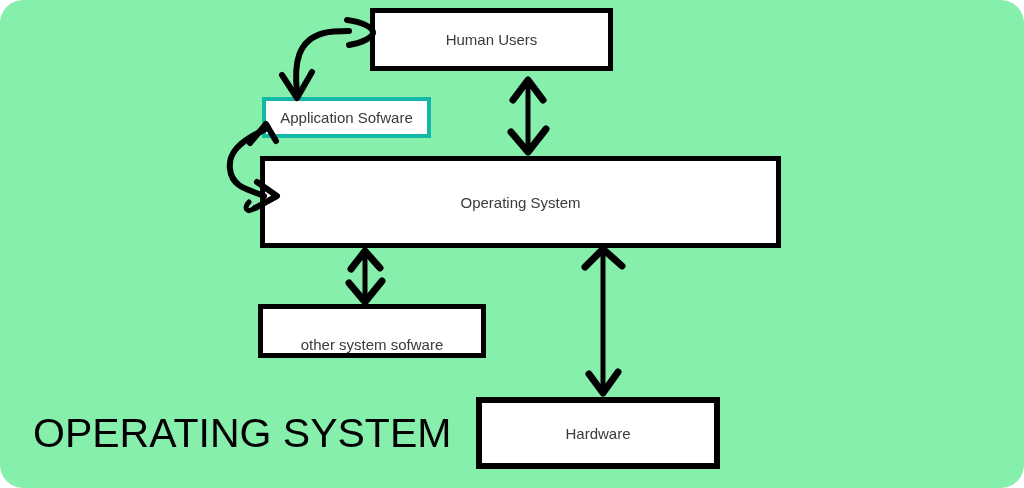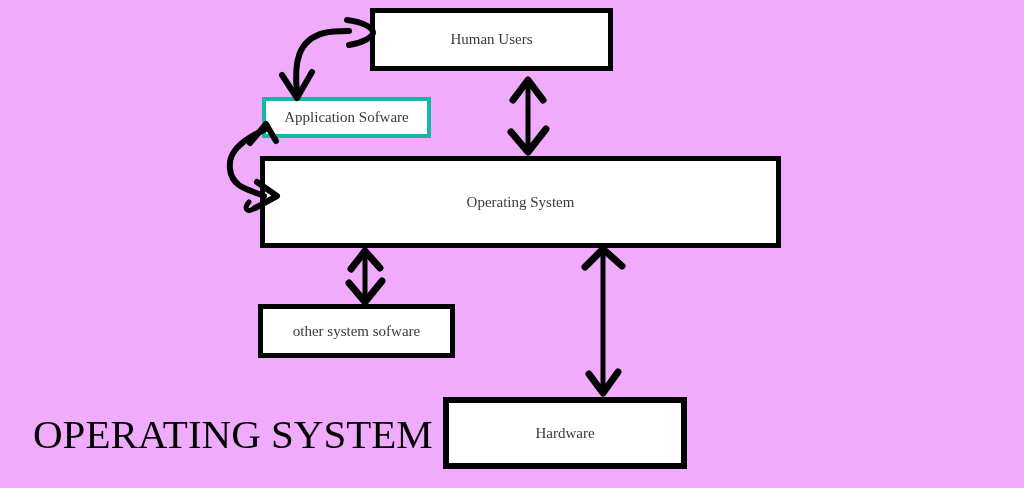--- a/index.html
+++ b/index.html
@@ -1,40 +1,41 @@
 <!DOCTYPE html>
 <html><head>
 <meta charset="utf-8">
 <style>
   html,body{margin:0;padding:0;background:#fff;}
   .canvas{
     position:relative;
     width:1024px;height:488px;
-    background:#f0abfc;
+    background:#86efac;
     overflow:hidden;
-    font-family:Liberation Serif, serif;
+    font-family:Liberation Sans, sans-serif;
+    border-radius:23px;
   }
   .node{
     position:absolute;
     box-sizing:border-box;
     background:#ffffff;
     display:flex;align-items:center;justify-content:center;
     color:#3a3a3a;
     font-size:15px;
     text-align:center;
     z-index:2;
   }
   .b5{border:5px solid #000;}
   .b4{border:4px solid #14b8a6;}
   .b6{border:6px solid #000;}
   #human-users{left:370px;top:8px;width:243px;height:63px;}
   #application-software{left:262px;top:97px;width:169px;height:41px;}
   #operating-system{left:260px;top:156px;width:521px;height:92px;}
-  #other-system-software{left:258px;top:304px;width:197px;height:54px;}
-  #hardware{left:443px;top:397px;width:244px;height:72px;}
+  #other-system-software{left:258px;top:304px;width:228px;height:54px;align-items:flex-end;}
+  #hardware{left:476px;top:397px;width:244px;height:72px;}
   .big-title{
     position:absolute;
     left:33px;top:410px;
     font-size:41px;
     color:#000;
     letter-spacing:0px;
     white-space:nowrap;
     z-index:2;
   }
   svg.arrows{

